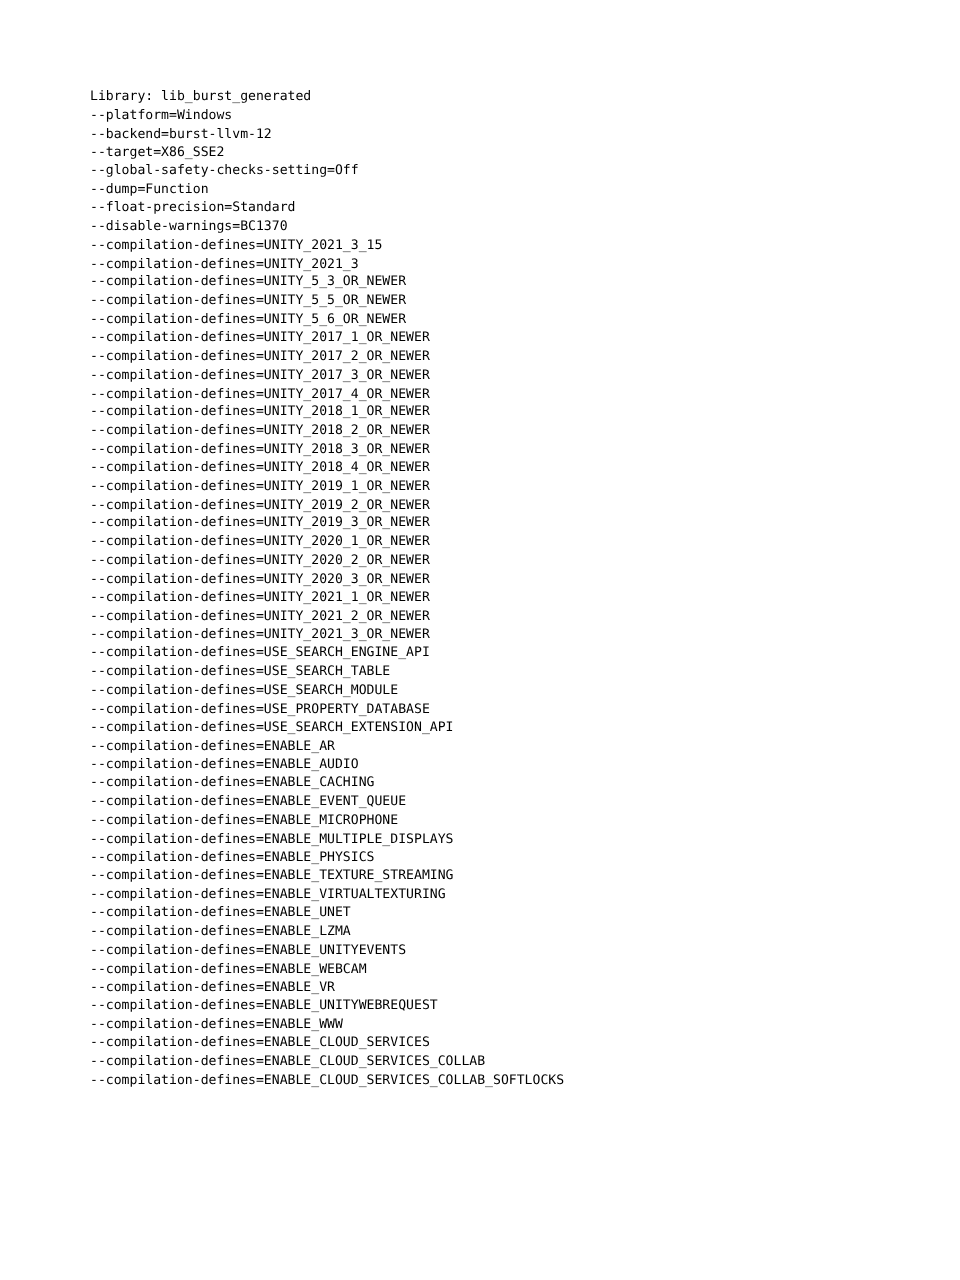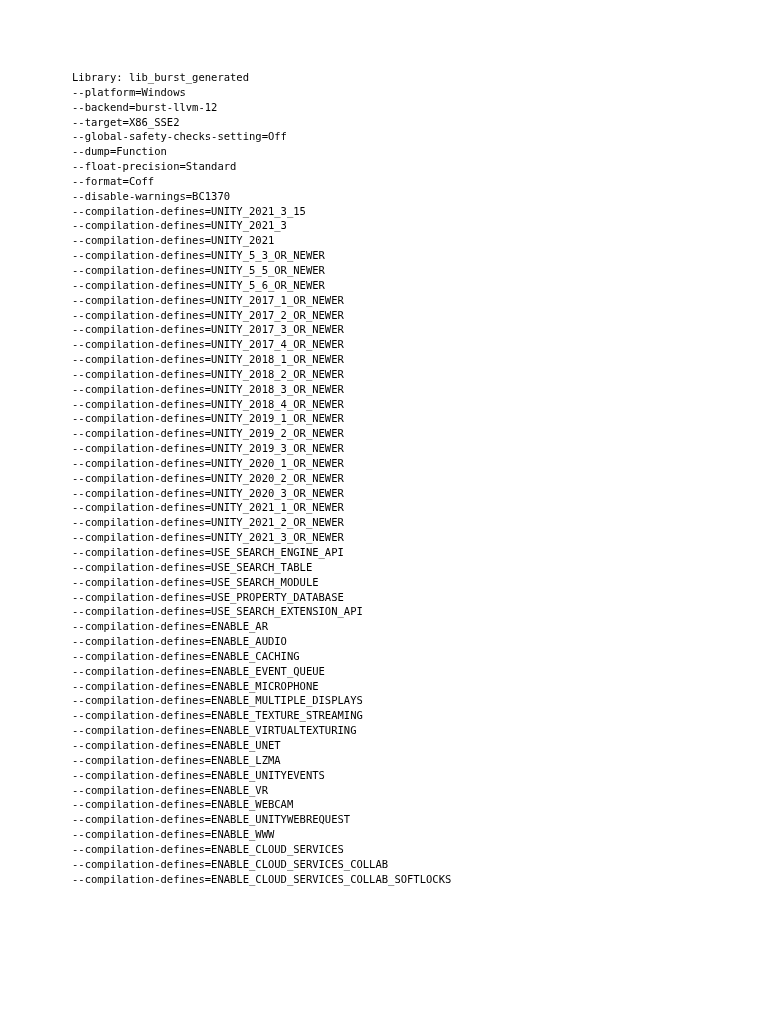--- a/index.html
+++ b/index.html
@@ -38,25 +38,23 @@
 
 <div class="page">
   <div class="log-block" id="log-block">
       <div class="log-line">Library: lib_burst_generated</div>
       <div class="log-line">--platform=Windows</div>
       <div class="log-line">--backend=burst-llvm-12</div>
       <div class="log-line">--target=X86_SSE2</div>
       <div class="log-line">--global-safety-checks-setting=Off</div>
       <div class="log-line">--dump=Function</div>
       <div class="log-line">--float-precision=Standard</div>
-      <div class="log-line">--format=Coff</div>
       <div class="log-line">--disable-warnings=BC1370</div>
       <div class="log-line">--compilation-defines=UNITY_2021_3_15</div>
       <div class="log-line">--compilation-defines=UNITY_2021_3</div>
-      <div class="log-line">--compilation-defines=UNITY_2021</div>
       <div class="log-line">--compilation-defines=UNITY_5_3_OR_NEWER</div>
       <div class="log-line">--compilation-defines=UNITY_5_5_OR_NEWER</div>
       <div class="log-line">--compilation-defines=UNITY_5_6_OR_NEWER</div>
       <div class="log-line">--compilation-defines=UNITY_2017_1_OR_NEWER</div>
       <div class="log-line">--compilation-defines=UNITY_2017_2_OR_NEWER</div>
       <div class="log-line">--compilation-defines=UNITY_2017_3_OR_NEWER</div>
       <div class="log-line">--compilation-defines=UNITY_2017_4_OR_NEWER</div>
       <div class="log-line">--compilation-defines=UNITY_2018_1_OR_NEWER</div>
       <div class="log-line">--compilation-defines=UNITY_2018_2_OR_NEWER</div>
       <div class="log-line">--compilation-defines=UNITY_2018_3_OR_NEWER</div>
@@ -74,26 +72,27 @@
       <div class="log-line">--compilation-defines=USE_SEARCH_TABLE</div>
       <div class="log-line">--compilation-defines=USE_SEARCH_MODULE</div>
       <div class="log-line">--compilation-defines=USE_PROPERTY_DATABASE</div>
       <div class="log-line">--compilation-defines=USE_SEARCH_EXTENSION_API</div>
       <div class="log-line">--compilation-defines=ENABLE_AR</div>
       <div class="log-line">--compilation-defines=ENABLE_AUDIO</div>
       <div class="log-line">--compilation-defines=ENABLE_CACHING</div>
       <div class="log-line">--compilation-defines=ENABLE_EVENT_QUEUE</div>
       <div class="log-line">--compilation-defines=ENABLE_MICROPHONE</div>
       <div class="log-line">--compilation-defines=ENABLE_MULTIPLE_DISPLAYS</div>
+      <div class="log-line">--compilation-defines=ENABLE_PHYSICS</div>
       <div class="log-line">--compilation-defines=ENABLE_TEXTURE_STREAMING</div>
       <div class="log-line">--compilation-defines=ENABLE_VIRTUALTEXTURING</div>
       <div class="log-line">--compilation-defines=ENABLE_UNET</div>
       <div class="log-line">--compilation-defines=ENABLE_LZMA</div>
       <div class="log-line">--compilation-defines=ENABLE_UNITYEVENTS</div>
+      <div class="log-line">--compilation-defines=ENABLE_WEBCAM</div>
       <div class="log-line">--compilation-defines=ENABLE_VR</div>
-      <div class="log-line">--compilation-defines=ENABLE_WEBCAM</div>
       <div class="log-line">--compilation-defines=ENABLE_UNITYWEBREQUEST</div>
       <div class="log-line">--compilation-defines=ENABLE_WWW</div>
       <div class="log-line">--compilation-defines=ENABLE_CLOUD_SERVICES</div>
       <div class="log-line">--compilation-defines=ENABLE_CLOUD_SERVICES_COLLAB</div>
       <div class="log-line">--compilation-defines=ENABLE_CLOUD_SERVICES_COLLAB_SOFTLOCKS</div>
     </div>
 </div>
 
 </body></html>

